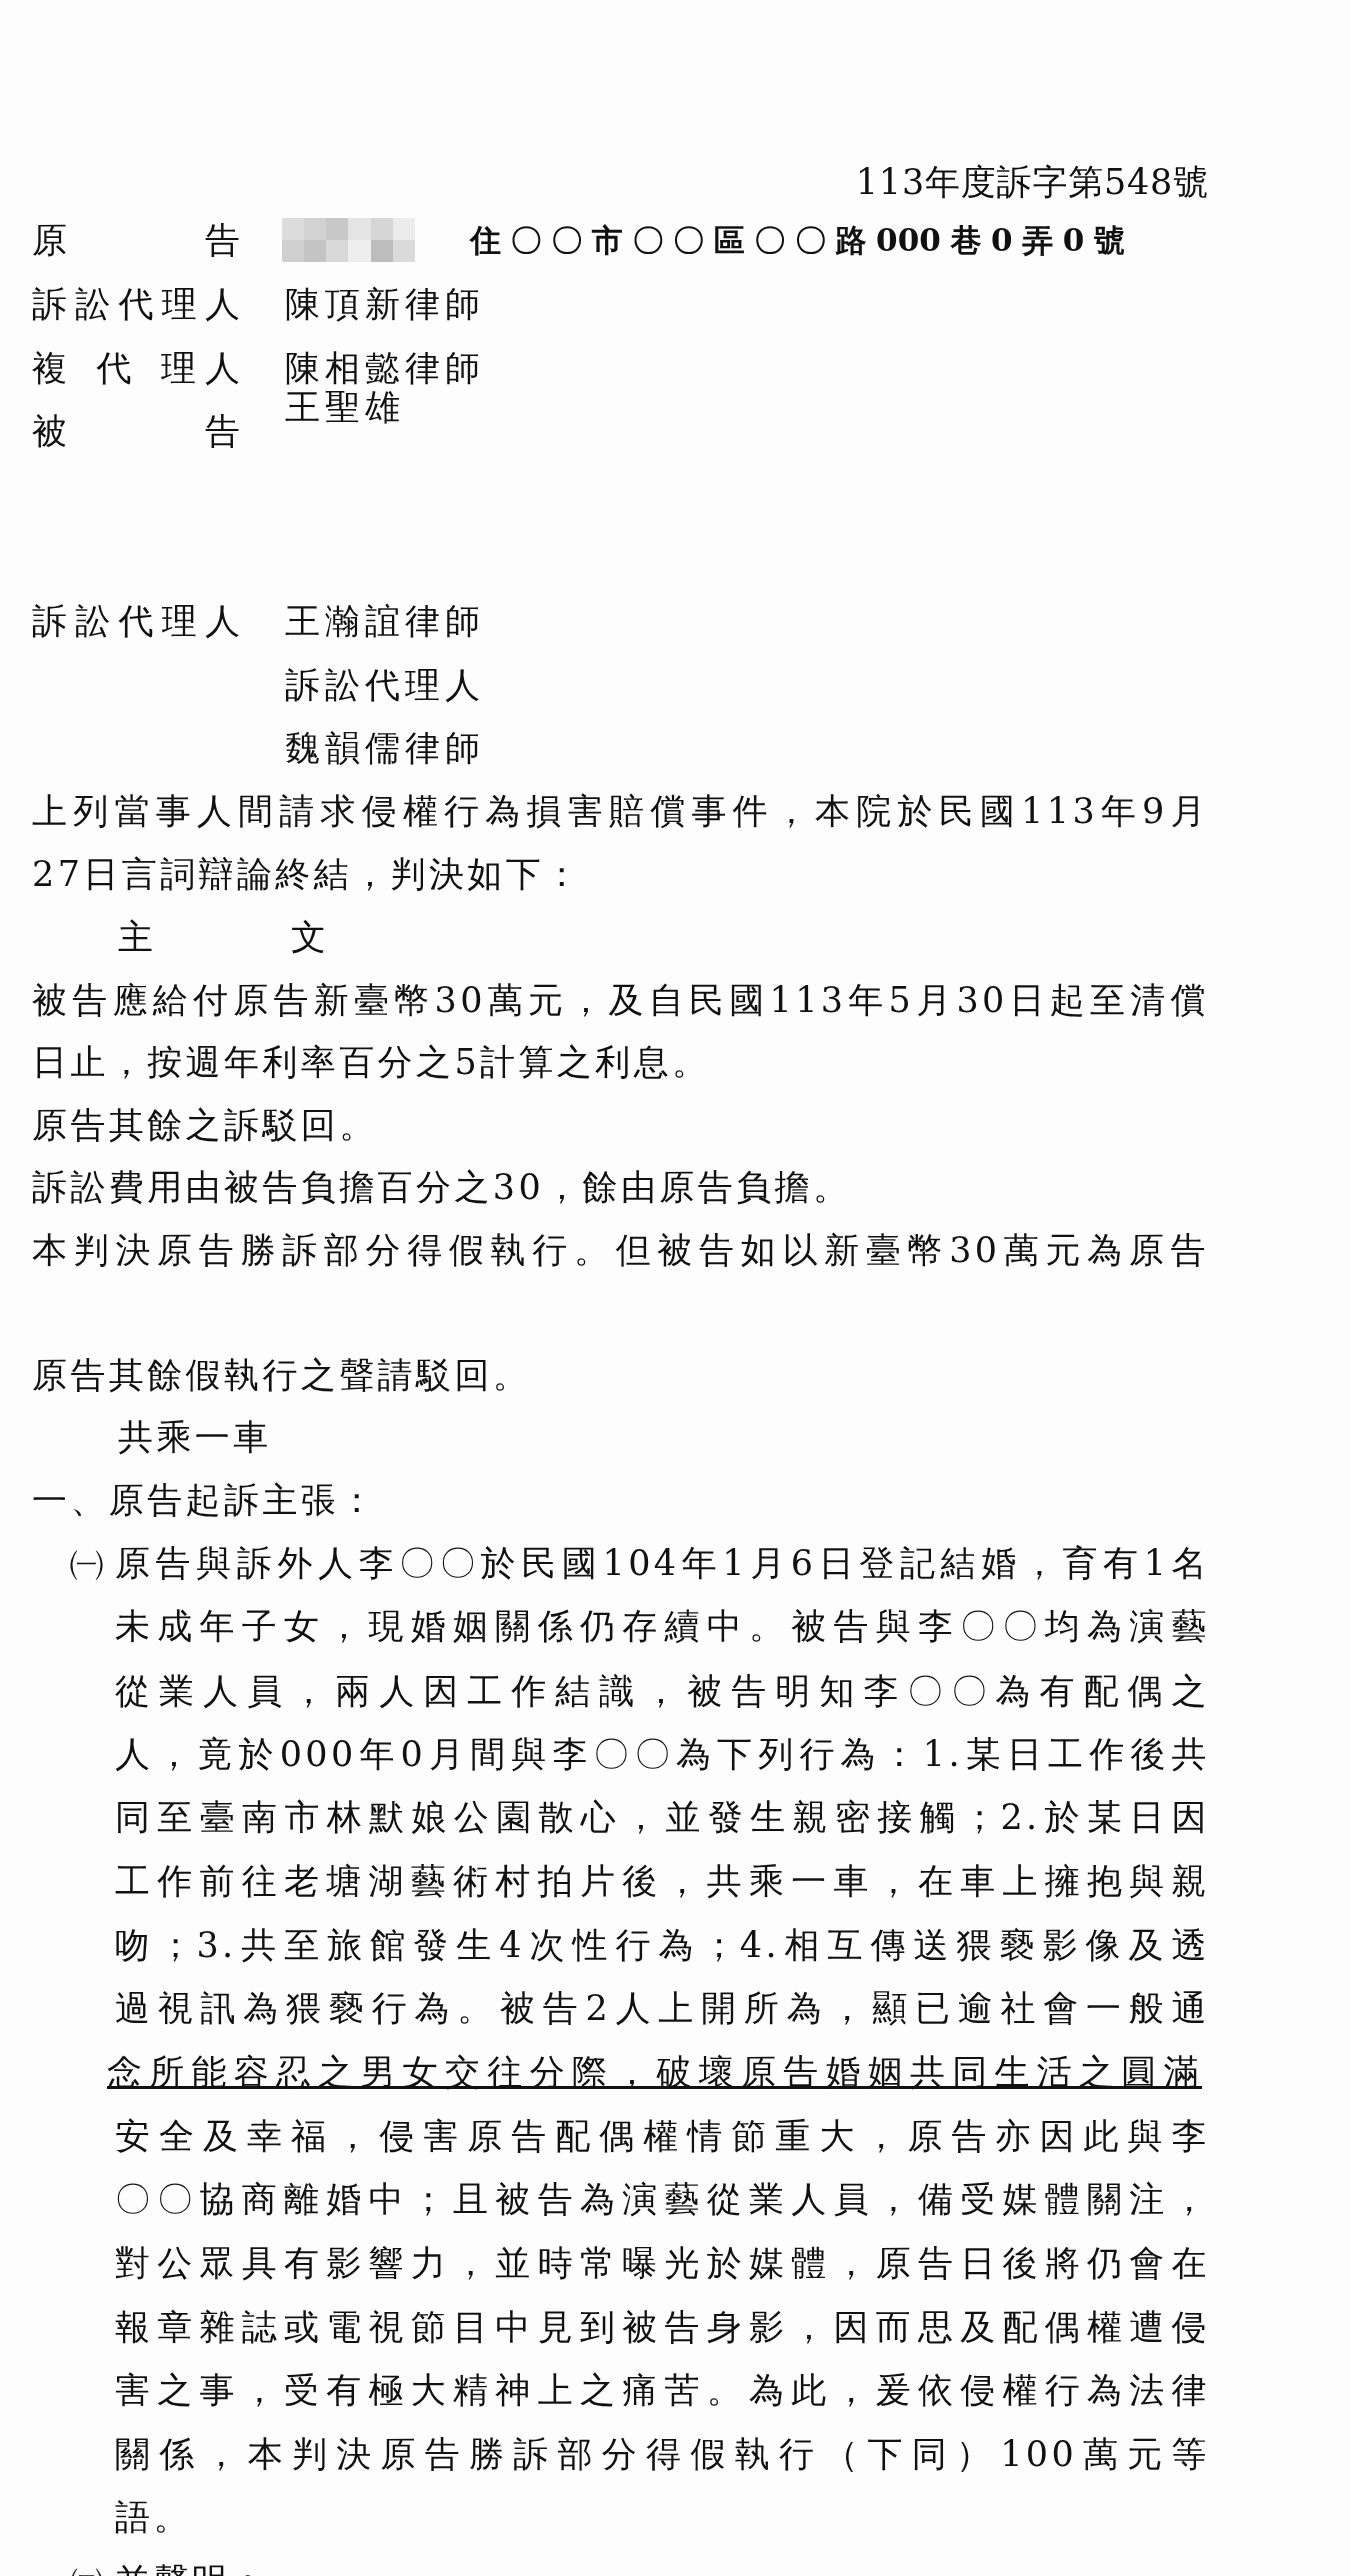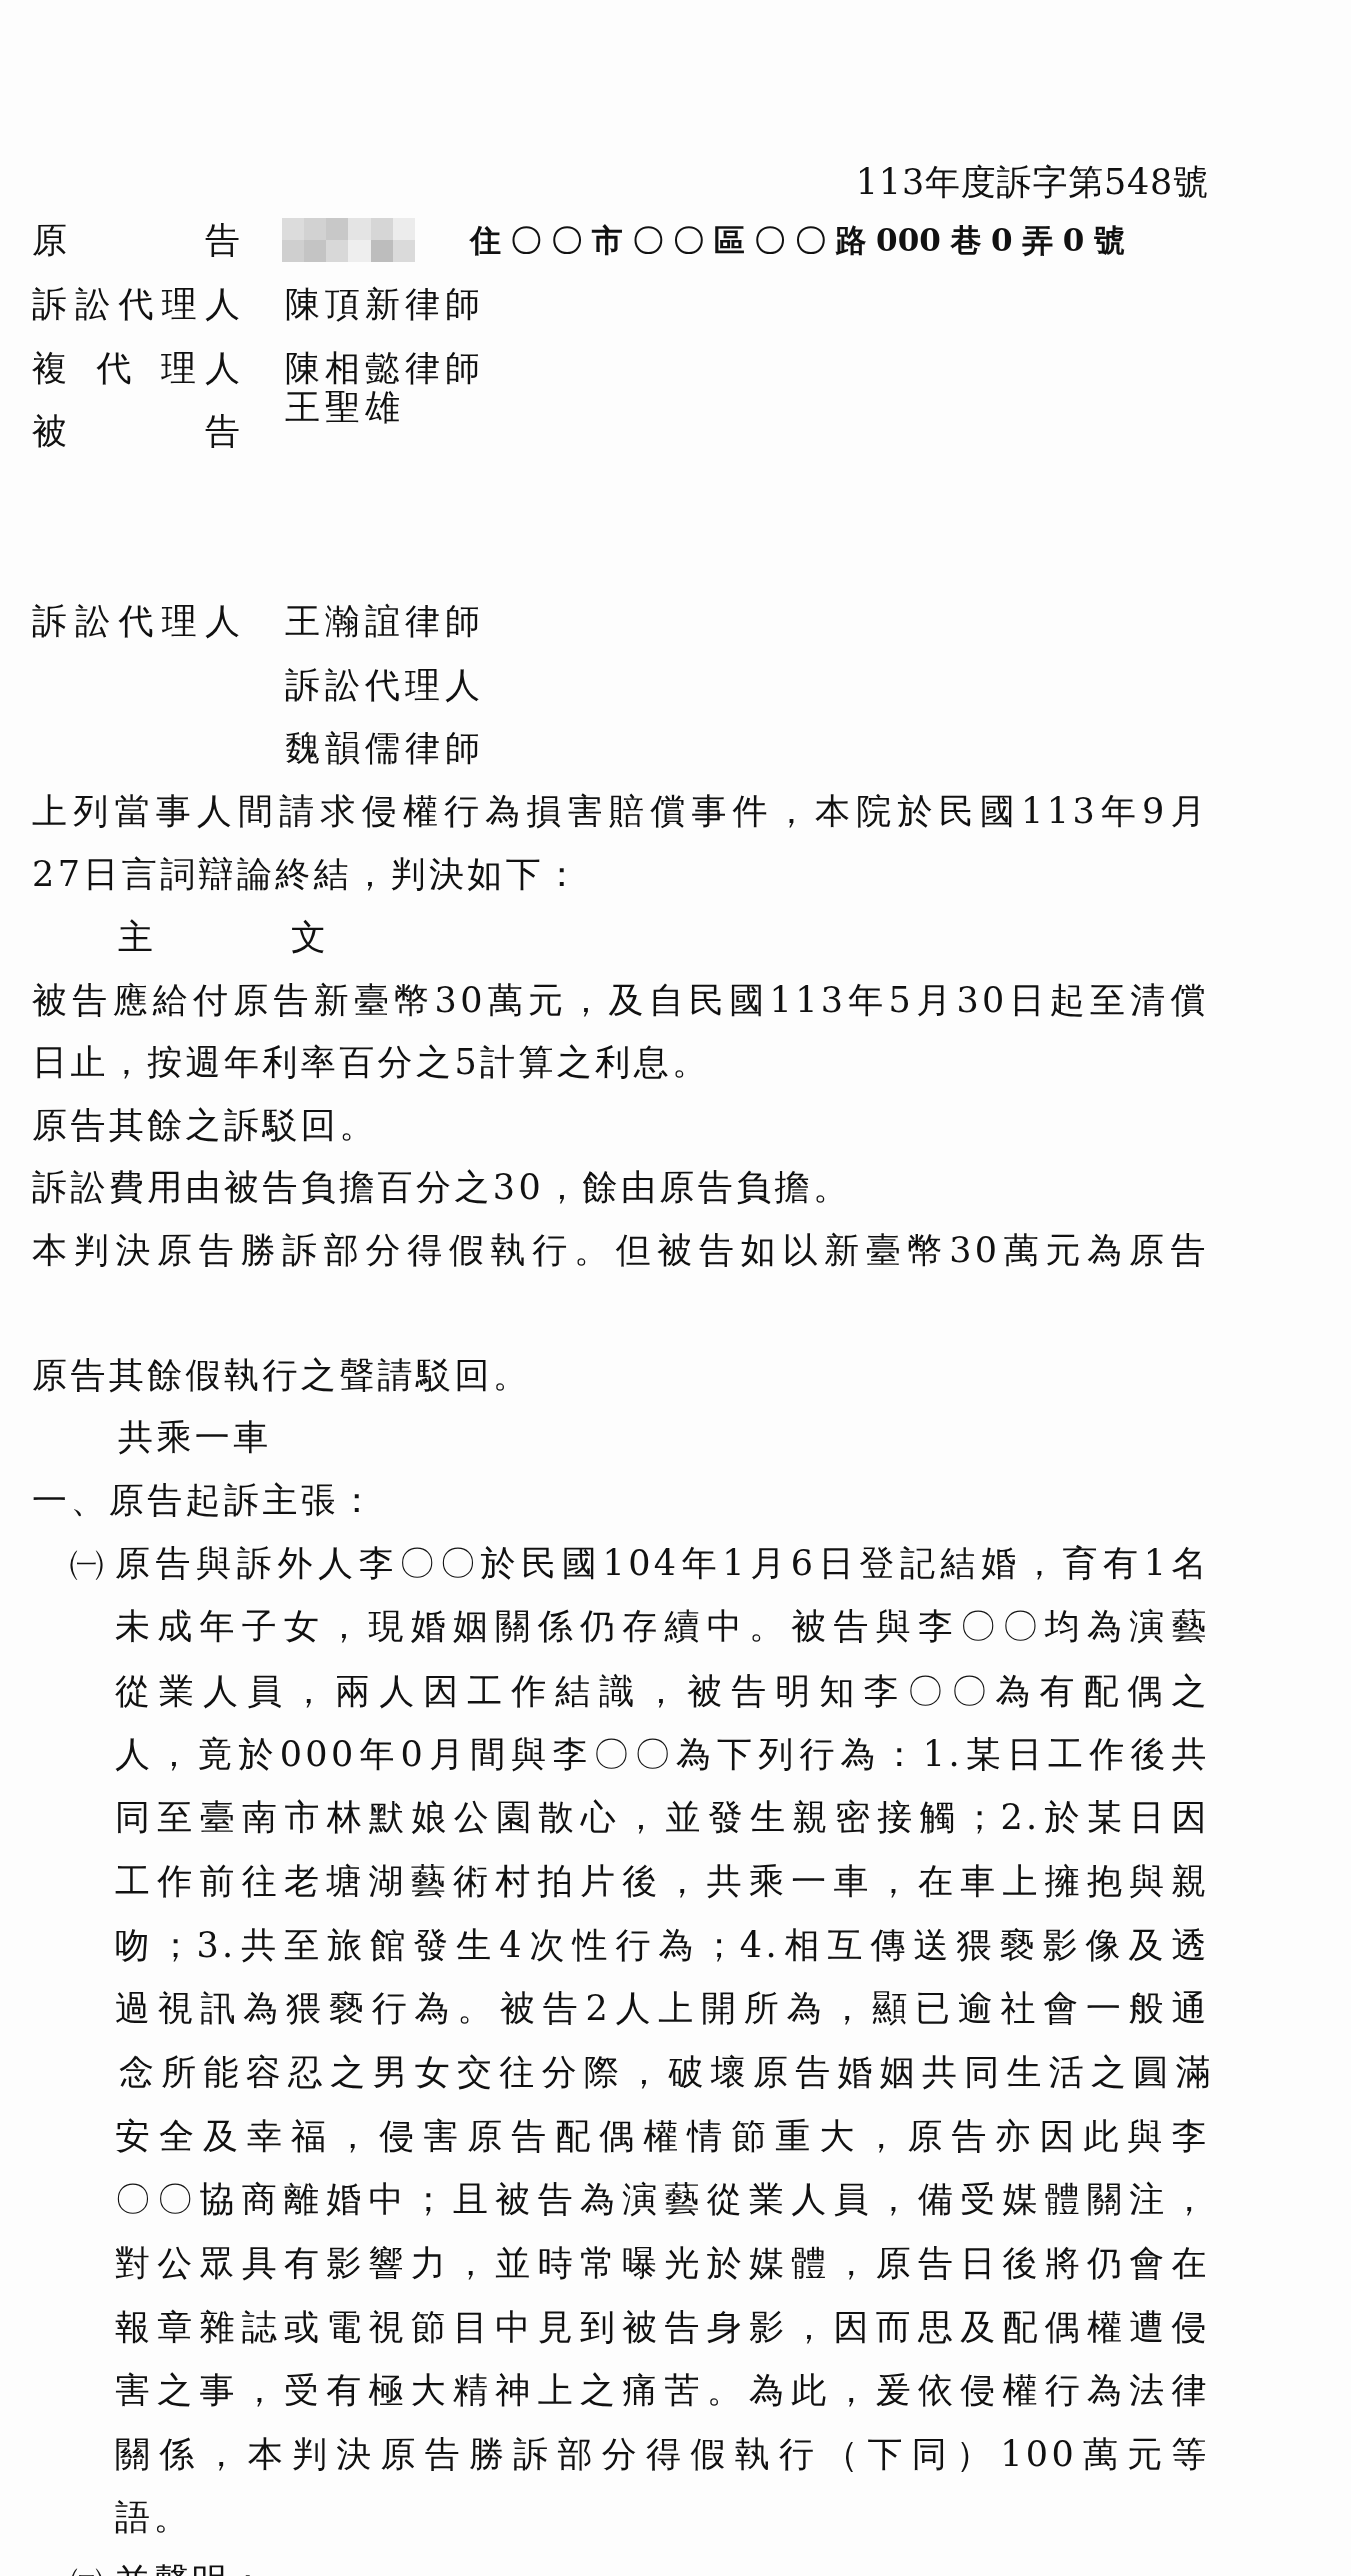--- a/index.html
+++ b/index.html
@@ -182,21 +182,21 @@
 
   <div class="ln" style="left:69px;top:1543px;letter-spacing:0;">㈠</div>
   <div class="ln just" style="left:115px;top:1543px;width:1095px;">原告與訴外人李〇〇於民國104年1月6日登記結婚，育有1名</div>
   <div class="ln just" style="left:115px;top:1606px;width:1095px;">未成年子女，現婚姻關係仍存續中。被告與李〇〇均為演藝</div>
   <div class="ln just" style="left:115px;top:1671px;width:1095px;">從業人員，兩人因工作結識，被告明知李〇〇為有配偶之</div>
   <div class="ln just" style="left:115px;top:1734px;width:1095px;">人，竟於000年0月間與李〇〇為下列行為：1.某日工作後共</div>
   <div class="ln just" style="left:115px;top:1797px;width:1095px;">同至臺南市林默娘公園散心，並發生親密接觸；2.於某日因</div>
   <div class="ln just" style="left:115px;top:1861px;width:1095px;">工作前往老塘湖藝術村拍片後，共乘一車，在車上擁抱與親</div>
   <div class="ln just" style="left:115px;top:1925px;width:1095px;">吻；3.共至旅館發生4次性行為；4.相互傳送猥褻影像及透</div>
   <div class="ln just" style="left:115px;top:1988px;width:1095px;">過視訊為猥褻行為。被告2人上開所為，顯已逾社會一般通</div>
-  <div class="ln just" style="left:119px;top:2052px;width:1095px;">念所能容忍之男女交往分際，破壞原告婚姻共同生活之圓滿</div>
+  <div class="ln just" style="left:107px;top:2052px;width:1095px;text-decoration:underline;">念所能容忍之男女交往分際，破壞原告婚姻共同生活之圓滿</div>
   <div class="ln just" style="left:115px;top:2116px;width:1095px;">安全及幸福，侵害原告配偶權情節重大，原告亦因此與李</div>
   <div class="ln just" style="left:115px;top:2179px;width:1095px;">〇〇協商離婚中；且被告為演藝從業人員，備受媒體關注，</div>
   <div class="ln just" style="left:115px;top:2243px;width:1095px;">對公眾具有影響力，並時常曝光於媒體，原告日後將仍會在</div>
   <div class="ln just" style="left:115px;top:2307px;width:1095px;">報章雜誌或電視節目中見到被告身影，因而思及配偶權遭侵</div>
   <div class="ln just" style="left:115px;top:2370px;width:1095px;">害之事，受有極大精神上之痛苦。為此，爰依侵權行為法律</div>
   <div class="ln just" style="left:115px;top:2434px;width:1095px;">關係，本判決原告勝訴部分得假執行（下同）100萬元等</div>
   <div class="ln" style="left:115px;top:2497px;">語。</div>
 
   <div class="ln" style="left:69px;top:2561px;letter-spacing:0;">㈡</div>
   <div class="ln" style="left:115px;top:2561px;">並聲明：</div>

